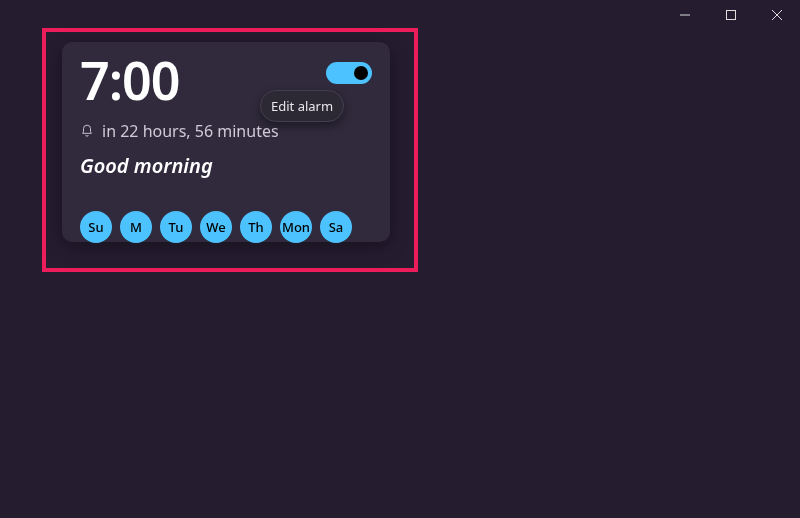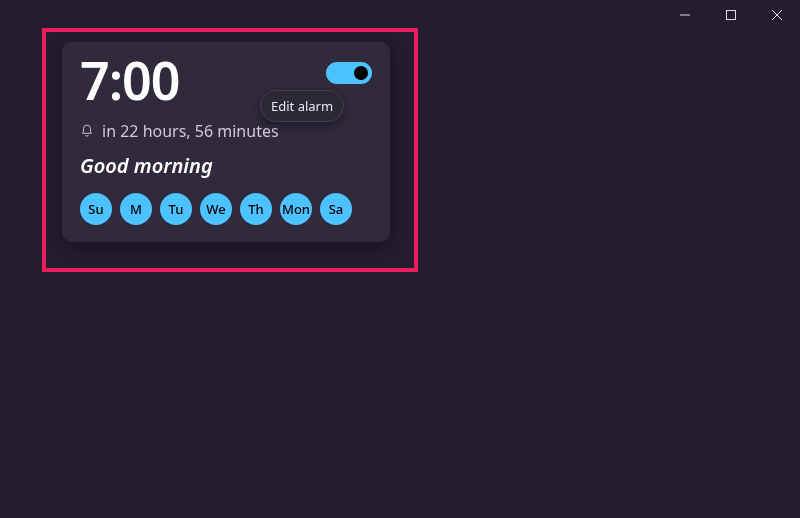--- a/index.html
+++ b/index.html
@@ -116,21 +116,21 @@
     margin-top: 10px;
     font-size: 20px;
     font-weight: 600;
     color: #fff;
     font-style: italic;
   }
 
   .days-row {
     display: flex;
     gap: 8px;
-    margin-top: 14px;
+    margin-top: 32px;
   }
   .day-chip {
     width: 32px;
     height: 32px;
     border-radius: 50%;
     background: #4cc2ff;
     color: #000;
     font-size: 13px;
     font-weight: 500;
     display: flex;

